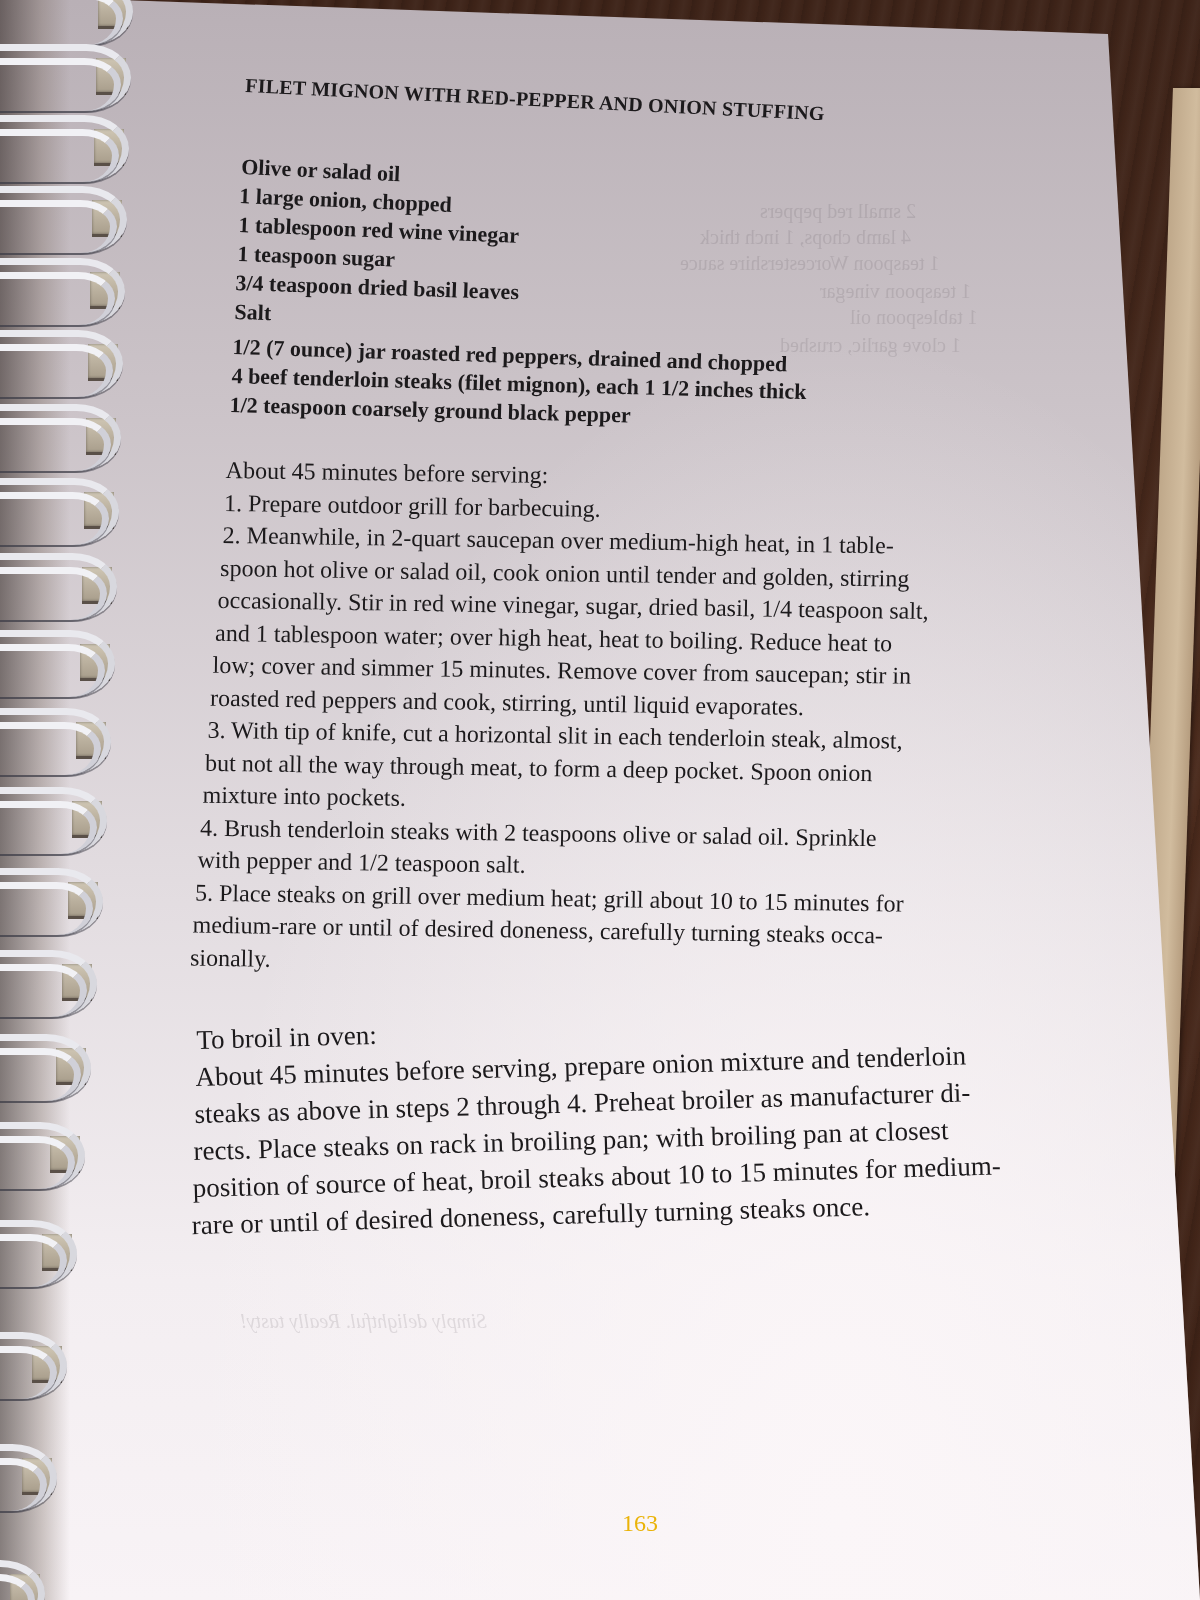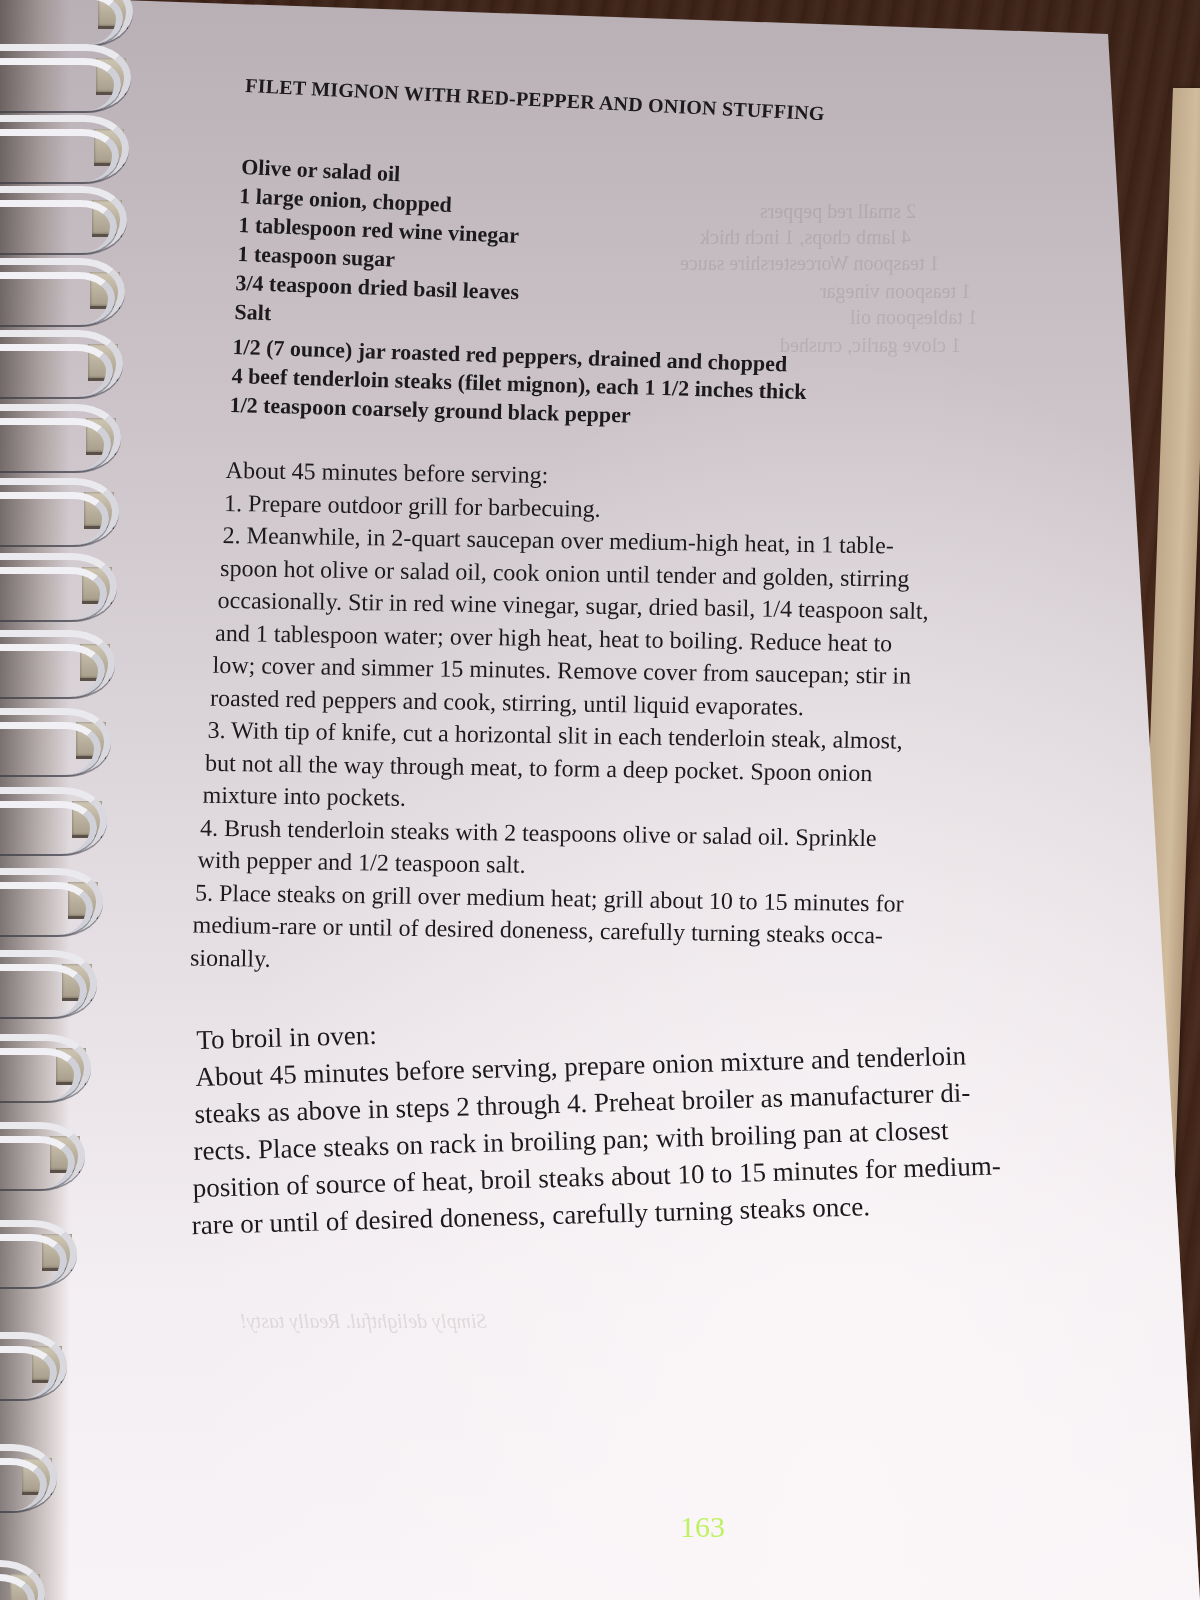--- a/index.html
+++ b/index.html
@@ -161,25 +161,25 @@
     line-height: 37px;
     transform-origin: 0 0;
     transform: rotate(-1.6deg);
   }
   .broil p {
     margin: 0;
     white-space: nowrap;
   }
   .page-number {
     position: absolute;
-    left: 680px;
+    left: 622px;
     top: 1510px;
     font-family: "Liberation Serif", serif;
-    font-size: 30px;
-    color: #bef264;
+    font-size: 24px;
+    color: #eab308;
   }
   .ghost {
     position: absolute;
     color: rgba(60,55,60,0.13);
     font-family: "Liberation Serif", serif;
     font-size: 20px;
     transform: scaleX(-1);
     white-space: nowrap;
     pointer-events: none;
   }

